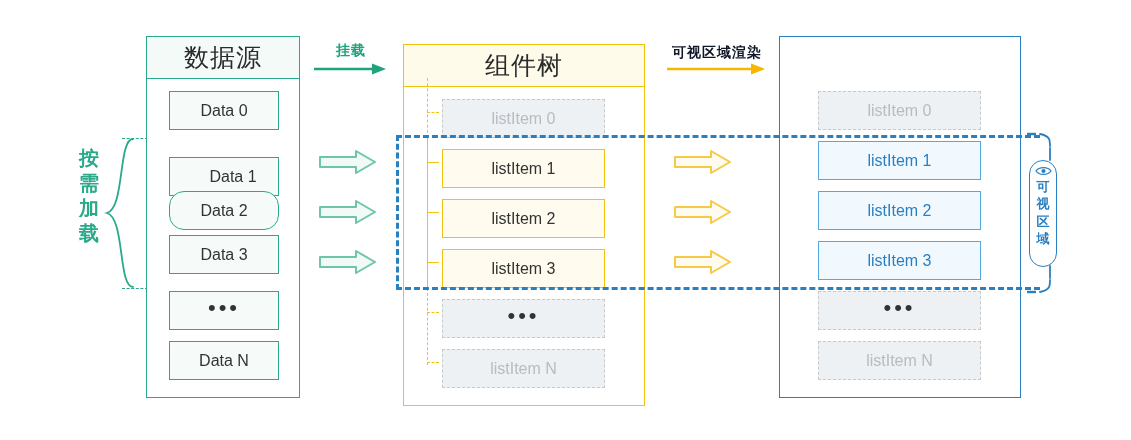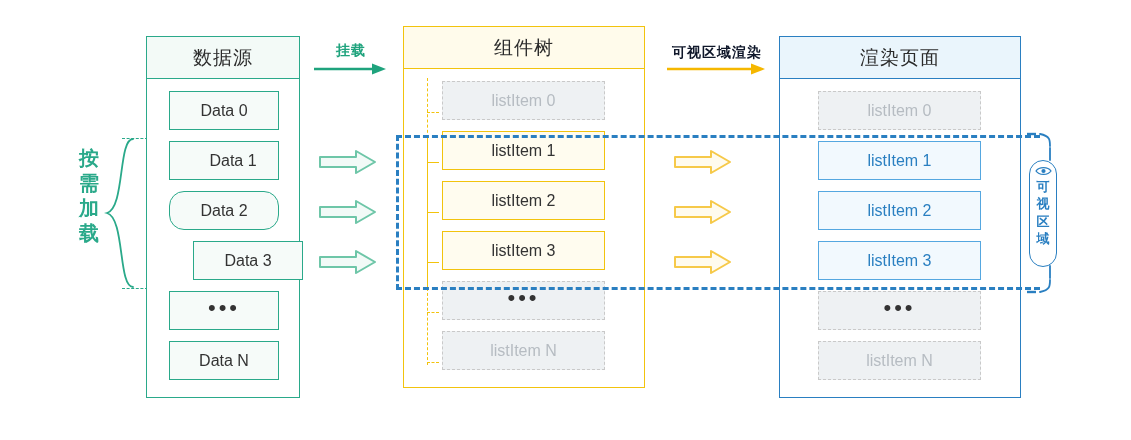--- a/index.html
+++ b/index.html
@@ -10,31 +10,31 @@
     overflow:hidden;
   }
   #stage{position:relative;width:1131px;height:440px;}
 
   
   .panel{position:absolute;box-sizing:border-box;}
   .panel-head{
     position:absolute;left:0;top:0;width:100%;height:42px;
     box-sizing:border-box;
     display:flex;align-items:center;justify-content:center;
-    font-size:19px;letter-spacing:1px;color:#2b2b2b;
+    font-size:25px;letter-spacing:1px;color:#2b2b2b;
   }
   .panel-body{position:absolute;left:0;top:42px;width:100%;bottom:0;}
 
   
   #panel-data{left:146px;top:36px;width:154px;height:362px;
     border:1.6px solid #2aa98a;background:#ffffff;}
   #panel-data .panel-head{background:#f3faf7;border-bottom:1.6px solid #2aa98a;}
 
   
-  #panel-tree{left:403px;top:26px;width:242px;height:362px;
+  #panel-tree{left:403px;top:44px;width:242px;height:362px;
     border:1.6px solid #f2c30d;background:#ffffff;padding-left:10px;}
   #panel-tree .panel-head{background:#fffbeb;border-bottom:1.6px solid #f2c30d;}
 
   
   #panel-render{left:779px;top:36px;width:242px;height:362px;
     border:1.6px solid #2a7fc1;background:#ffffff;}
   #panel-render .panel-head{background:#eaf5fc;border-bottom:1.6px solid #2a7fc1;}
 
   
   .row{position:absolute;box-sizing:border-box;
@@ -117,23 +117,23 @@
   <svg id="ondemand-brace" viewBox="0 0 30 150">
     <path d="M29 1 C14 1 21 70 3 75 C21 80 14 149 29 149" fill="none" stroke="#2aa98a" stroke-width="1.8" stroke-linecap="round"></path>
   </svg>
   <div class="dashlink" style="top:138px;"></div>
   <div class="dashlink" style="top:288px;"></div>
 
   <div class="panel" id="panel-data">
     <div class="panel-head">数据源</div>
     <div class="panel-body">
       <div class="row row-data" style="top:12px;">Data 0</div>
-      <div class="row row-data" style="top:62px;padding-left:18px;">Data 1</div>
+      <div class="row row-data" style="top:78px;padding-left:18px;">Data 1</div>
       <div class="row row-data" style="top:112px;border-radius:15px;">Data 2</div>
-      <div class="row row-data" style="top:162px;margin-left:24px;">Data 3</div>
+      <div class="row row-data" style="top:156px;">Data 3</div>
       <div class="row row-data" style="top:212px;">
         <span class="dots">•••</span>
       </div>
       <div class="row row-data" style="top:262px;">Data N</div>
     </div>
   </div>
 
   <div class="lblarrow" style="left:312px;top:42px;width:78px;height:34px;text-decoration:underline;">
     <div class="txt" style="color:#1fa37d;">挂载</div>
     <div class="lineWrap">
@@ -204,21 +204,20 @@
       <path d="M2 9 L38 9 L38 3 L57 14 L38 25 L38 19 L2 19 Z" fill="#fffbee" stroke="#f6c949" stroke-width="2" stroke-linejoin="round"></path>
     </svg>
   </div>
   <div class="blockarrow" style="left:673px;top:248px;">
     <svg width="60" height="28" viewBox="0 0 60 28">
       <path d="M2 9 L38 9 L38 3 L57 14 L38 25 L38 19 L2 19 Z" fill="#fffbee" stroke="#f6c949" stroke-width="2" stroke-linejoin="round"></path>
     </svg>
   </div>
 
   <div class="panel" id="panel-render">
-    <div class="panel-head">渲染页面</div>
     <div class="panel-body">
       <div class="row row-render-off" style="top:12px;">listItem 0</div>
       <div class="row row-render-on" style="top:62px;">listItem 1</div>
       <div class="row row-render-on" style="top:112px;">listItem 2</div>
       <div class="row row-render-on" style="top:162px;">listItem 3</div>
       <div class="row row-render-off" style="top:212px;">
         <span class="dots">•••</span>
       </div>
       <div class="row row-render-off" style="top:262px;">listItem N</div>
     </div>

